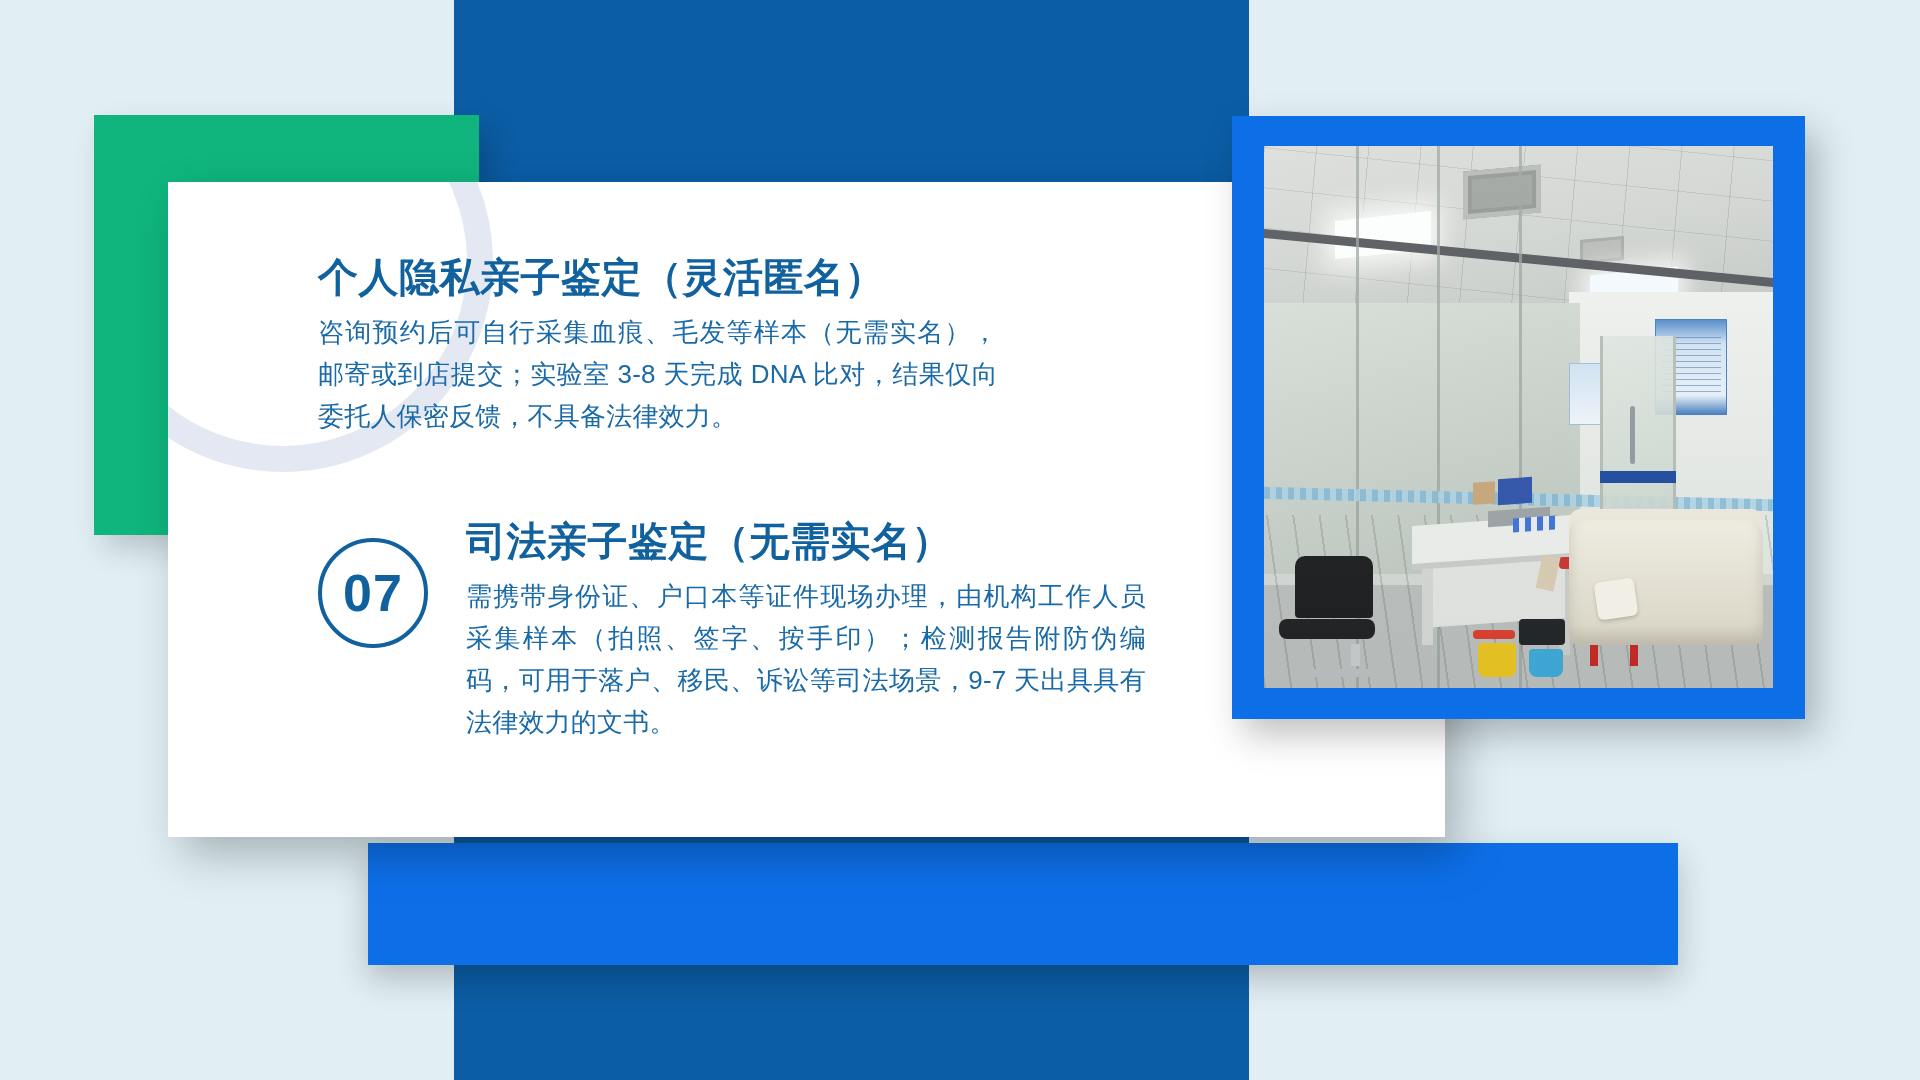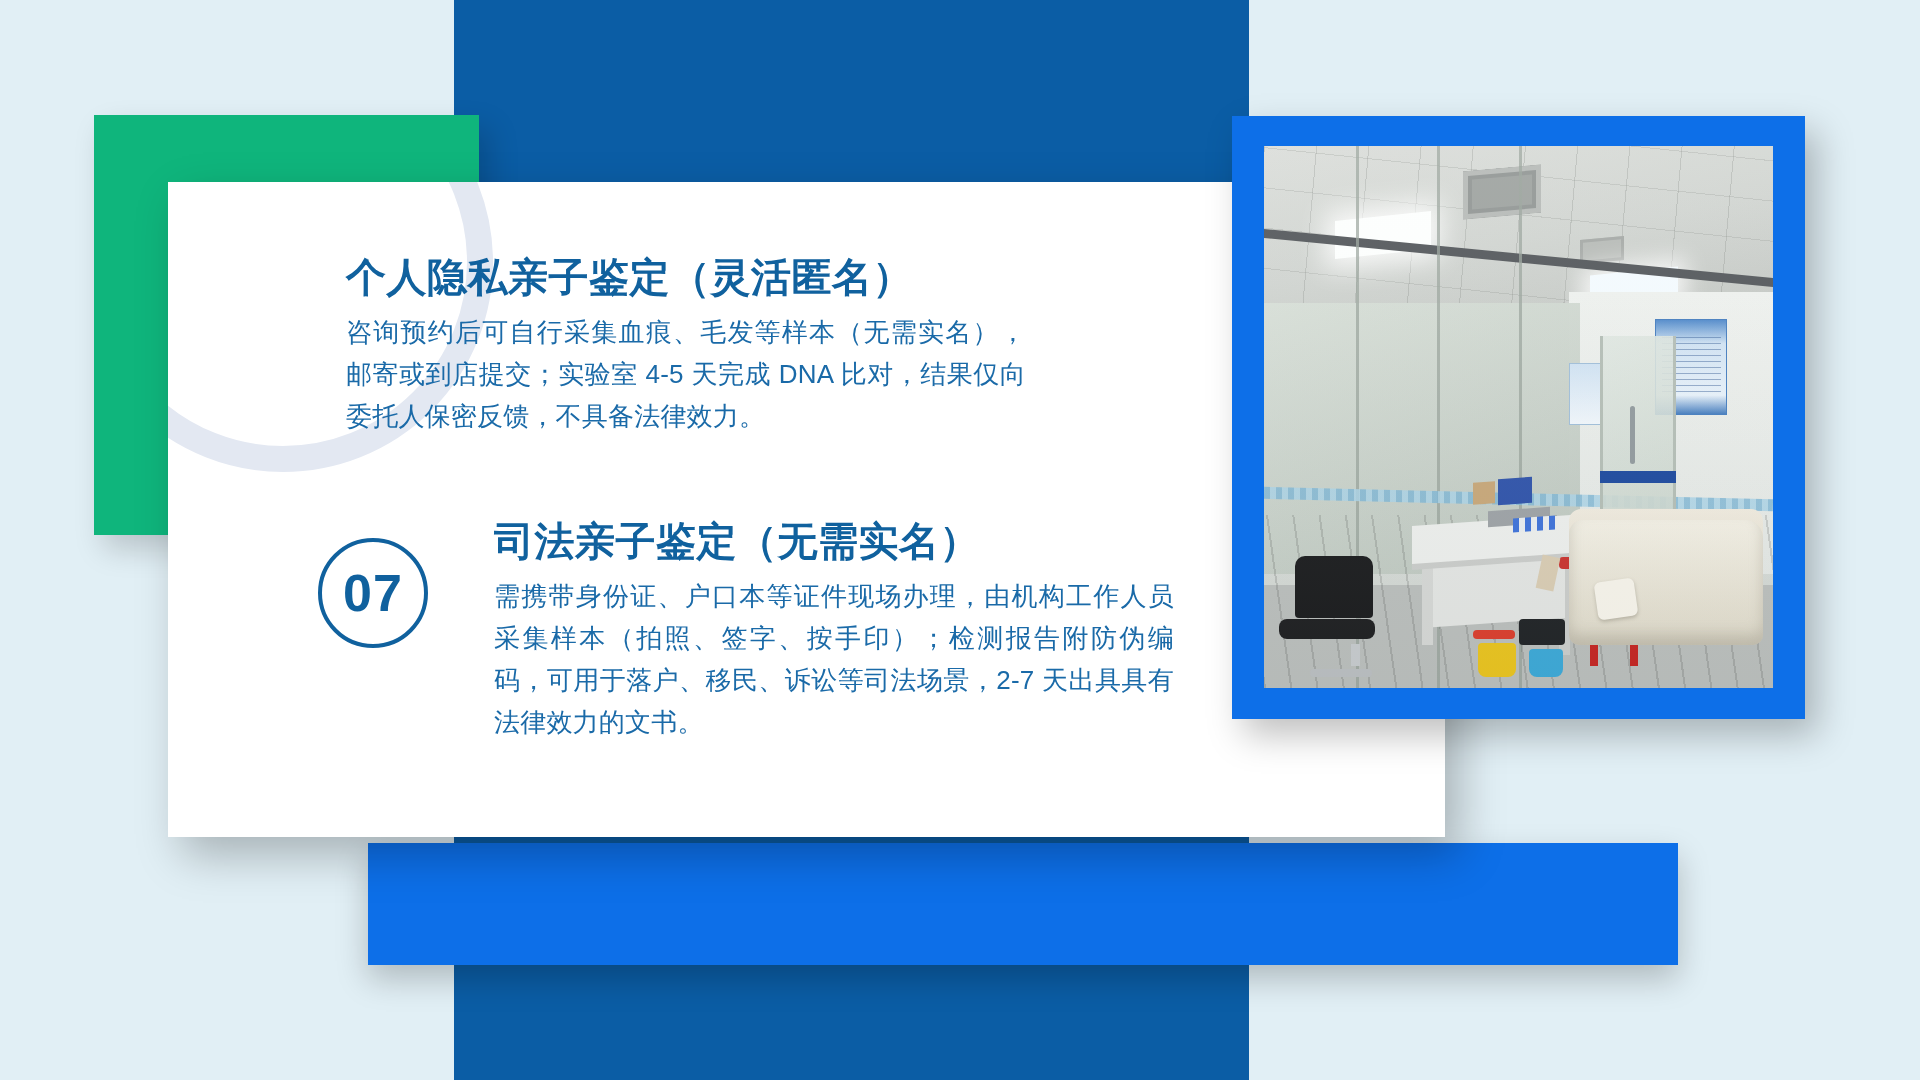--- a/index.html
+++ b/index.html
@@ -55,21 +55,21 @@
     border:4px solid #10619e;
     border-radius:50%;
     display:flex; align-items:center; justify-content:center;
     margin-top:24px;
   }
   .badge-num{
     font-size:52px; font-weight:bold; color:#10619e;
     letter-spacing:1px; line-height:1;
   }
 
-  .item-body{ flex:1 1 auto; max-width:680px; padding-top:4px;margin-left:28px; }
+  .item-body{ flex:1 1 auto; max-width:680px; padding-top:4px; }
   .item-title{
     font-size:40px; font-weight:bold; color:#10619e;
     letter-spacing:.5px; line-height:1.18; margin-bottom:10px;
   }
   .item-desc{
     font-size:26px; color:#1a6aa8; line-height:1.62;
     letter-spacing:.2px; text-align:justify;
   }
 
   
@@ -286,31 +286,31 @@
 <div class="bg-green-square"></div>
 
 <div class="card">
   <div class="card-arc"></div>
 
   <div class="items">
 
     <div class="item">
       <div class="item-body">
         <div class="item-title">个人隐私亲子鉴定（灵活匿名）</div>
-        <div class="item-desc">咨询预约后可自行采集血痕、毛发等样本（无需实名），邮寄或到店提交；实验室 4-5 天完成 DNA 比对，结果仅向委托人保密反馈，不具备法律效力。</div>
+        <div class="item-desc">咨询预约后可自行采集血痕、毛发等样本（无需实名），邮寄或到店提交；实验室 3-8 天完成 DNA 比对，结果仅向委托人保密反馈，不具备法律效力。</div>
       </div>
     </div>
 
     <div class="item">
       <div class="badge">
         <span class="badge-num">07</span>
       </div>
       <div class="item-body">
         <div class="item-title">司法亲子鉴定（无需实名）</div>
-        <div class="item-desc">需携带身份证、户口本等证件现场办理，由机构工作人员采集样本（拍照、签字、按手印）；检测报告附防伪编码，可用于落户、移民、诉讼等司法场景，2-7 天出具具有法律效力的文书。</div>
+        <div class="item-desc">需携带身份证、户口本等证件现场办理，由机构工作人员采集样本（拍照、签字、按手印）；检测报告附防伪编码，可用于落户、移民、诉讼等司法场景，9-7 天出具具有法律效力的文书。</div>
       </div>
     </div>
 
   </div>
 </div>
 
 <div class="photo-frame">
   <div class="photo">
     <div class="ph-ceiling">
       <div class="ph-ceil-grid"></div>

